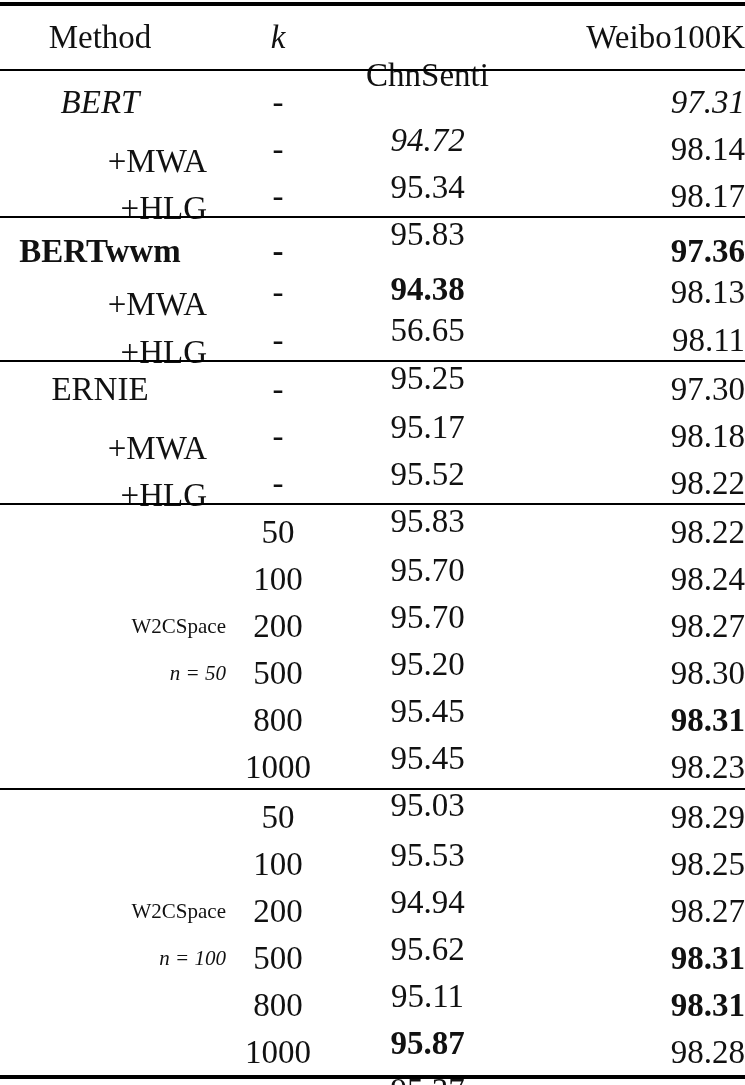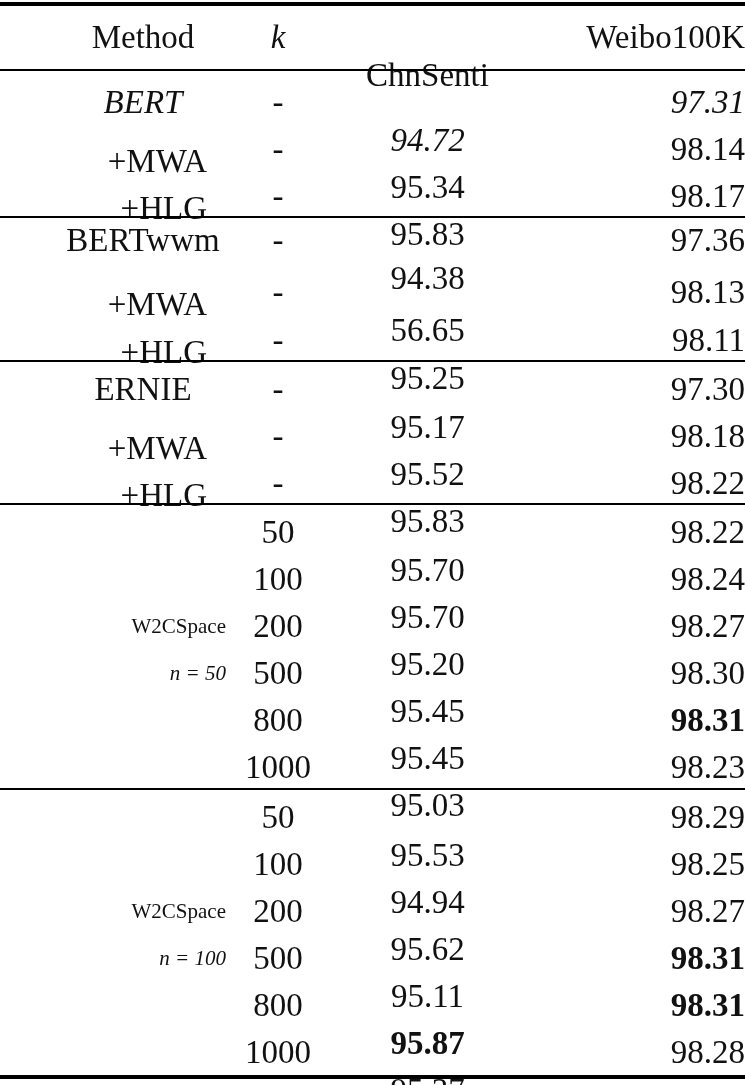--- a/index.html
+++ b/index.html
@@ -3,21 +3,21 @@
 <meta charset="utf-8">
 <style>
   html, body { margin: 0; padding: 0; background: #ffffff; }
   body { width: 745px; height: 1085px; overflow: hidden; font-family: "Liberation Serif", "DejaVu Serif", serif; color: #111; }
   .table-wrap { position: relative; width: 745px; height: 1085px; }
   .rule { position: absolute; left: 0; width: 745px; background: #000; }
   .rule.thick { height: 4px; }
   .rule.thin { height: 2px; }
   .row { position: absolute; left: 0; width: 745px; height: 47px; font-size: 33px; line-height: 47px; }
   .cell { position: absolute; top: 0; white-space: nowrap; }
-  .c-method-left { left: 0; width: 200px; text-align: center; padding-left: 43px; }
+  .c-method-left { left: 0; width: 200px; text-align: center; }
   .c-method-right { left: 9px; width: 198px; text-align: right; margin-top: 12px; }
   .c-k { left: 228px; width: 100px; text-align: center; }
   .c-chn { left: 355px; width: 145px; text-align: center; margin-top: 38px; }
   .c-wb { left: 545px; width: 200px; text-align: right; }
   .italic { font-style: italic; }
   .bold { font-weight: bold; }
   .group-label { position: absolute; left: 0; width: 220px; text-align: right; font-size: 21px; line-height: 47px; margin-left: 6px; }
 </style>
 </head>
 <body>
@@ -43,21 +43,21 @@
       <span class="cell c-chn">95.34</span>
       <span class="cell c-wb">98.14</span>
     </div>
     <div class="row" style="top: 173.2px;">
       <span class="cell c-method-right">+HLG</span>
       <span class="cell c-k">-</span>
       <span class="cell c-chn">95.83</span>
       <span class="cell c-wb">98.17</span>
     </div>
     <div class="rule thin" style="top: 216px;"></div>
-    <div class="row" style="top: 217px;">
+    <div class="row" style="top: 228px; font-weight: bold;">
       <span class="cell c-method-left">BERTwwm</span>
       <span class="cell c-k">-</span>
       <span class="cell c-chn">94.38</span>
       <span class="cell c-wb">97.36</span>
     </div>
     <div class="row" style="top: 269.4px;">
       <span class="cell c-method-right">+MWA</span>
       <span class="cell c-k">-</span>
       <span class="cell c-chn">56.65</span>
       <span class="cell c-wb">98.13</span>

